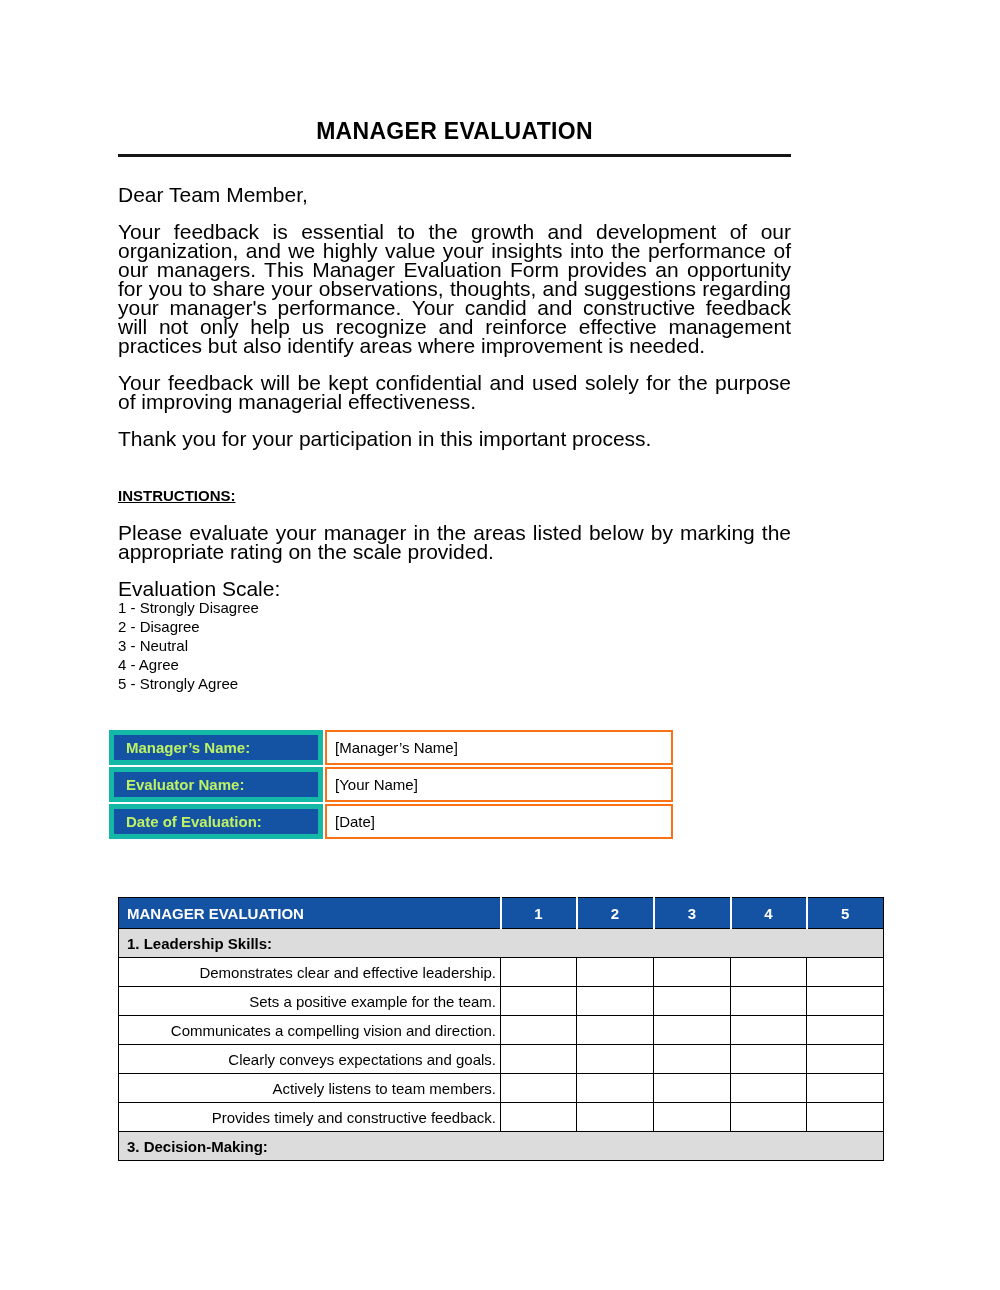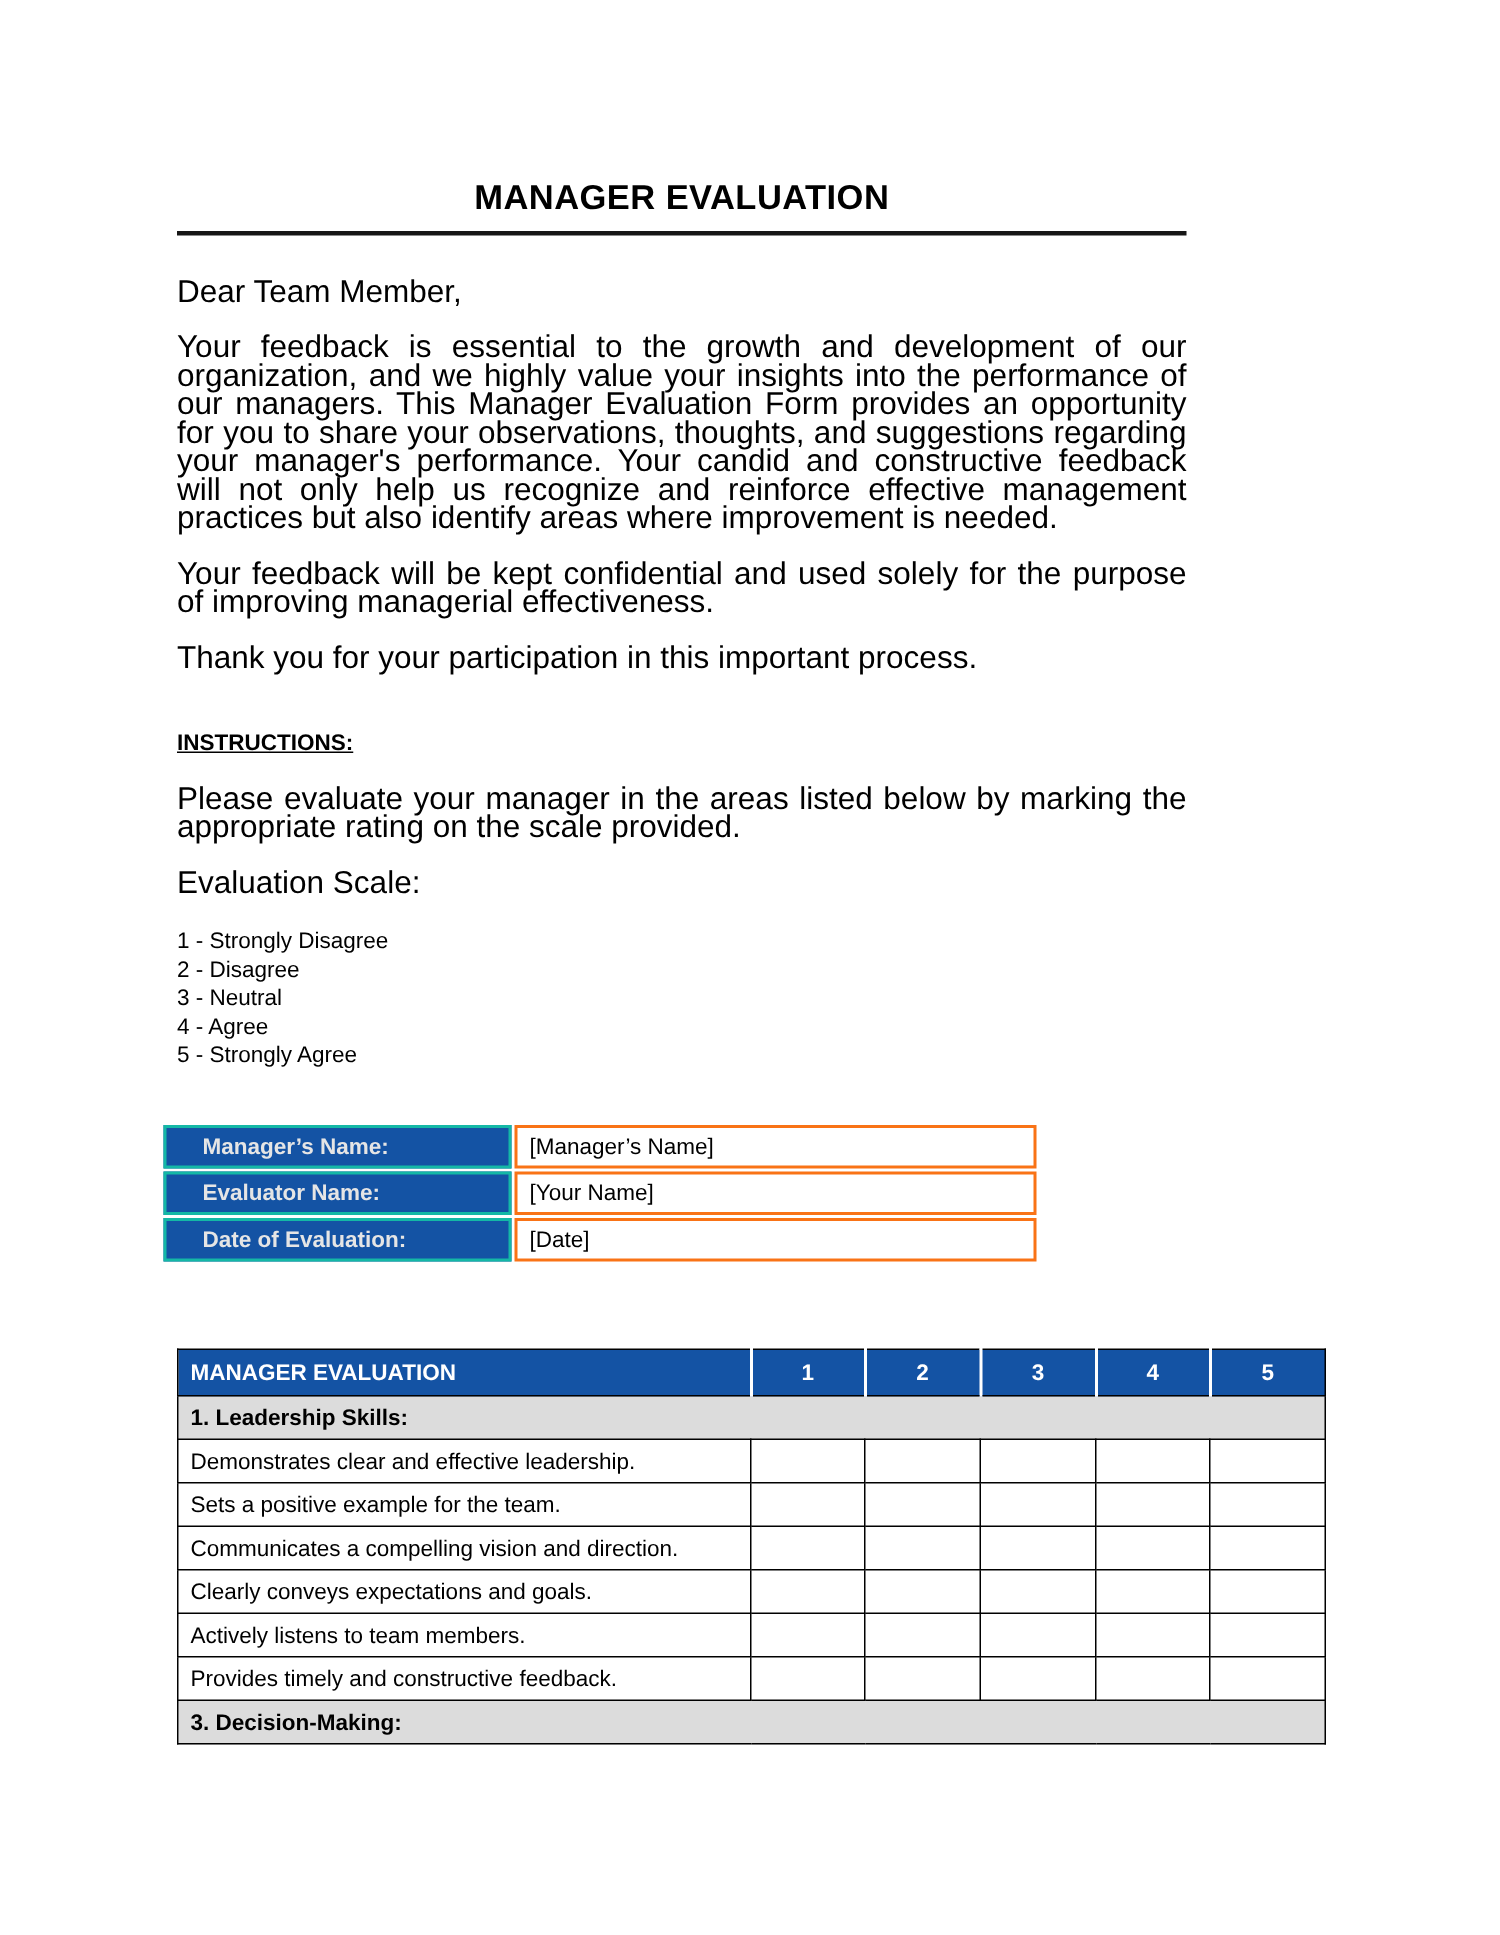--- a/index.html
+++ b/index.html
@@ -33,42 +33,42 @@
   .p-just { text-align: justify; }
   .salutation { margin-top: 28px; }
   .gap-18 { margin-top: 18px; }
   .instructions-heading {
     margin: 38px 0 0 0;
     font-size: 15px;
     line-height: 19px;
     font-weight: bold;
     text-decoration: underline;
   }
-  .scale-list { margin-top: 20px; }
+  .scale-list { margin-top: 0; }
   .scale-list .scale-item { font-size: 15px; line-height: 19px; }
 
   
   .info-table {
     border-collapse: separate;
     border-spacing: 2px;
     margin: 35px 0 0 -11px;
   }
   .info-table td {
     height: 25px;
     line-height: 25px;
     font-size: 15px;
     vertical-align: middle;
   }
   .info-table .label-cell {
     width: 180px;
     background: #1453A4;
-    color: #e5e5e5;
-    font-weight: bold;
-    padding: 0 24px;
-    border: 2px solid #14b8a6;
+    color: #bef264;
+    font-weight: bold;
+    padding: 0 12px;
+    border: 5px solid #14b8a6;
   }
   .info-table .value-cell {
     width: 328px;
     background: #ffffff;
     padding: 0 8px;
     border: 2px solid #f97316;
   }
 
   
   .eval-table {
@@ -97,21 +97,21 @@
     border-left: 2px solid #ffffff;
   }
   .eval-table .section-row td {
     background: #DCDCDC;
     font-weight: bold;
     height: 28px;
     padding: 0 0 0 8px;
     text-align: left;
   }
   .eval-table .item-row td { height: 28px; background: #ffffff; }
-  .eval-table .desc-cell { padding: 0 4px 0 8px; text-align: left; }
+  .eval-table .desc-cell { padding: 0 4px 0 8px; text-align: right; }
   .eval-table .rating-cell { padding: 0; }
 </style>
 </head>
 <body>
 
 <div class="page">
   <div class="content">
 
     <h1 class="doc-title">MANAGER EVALUATION</h1>
     <hr class="title-rule">

